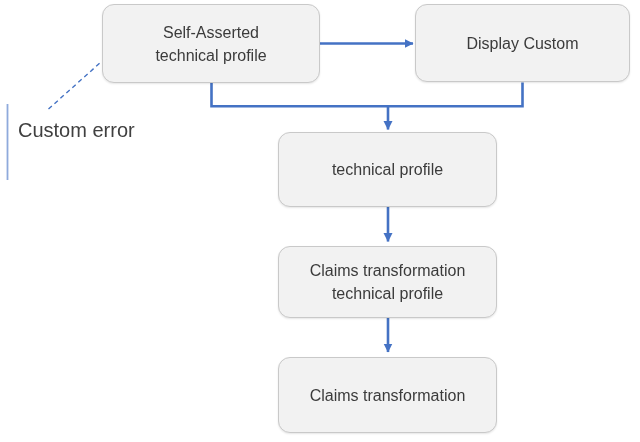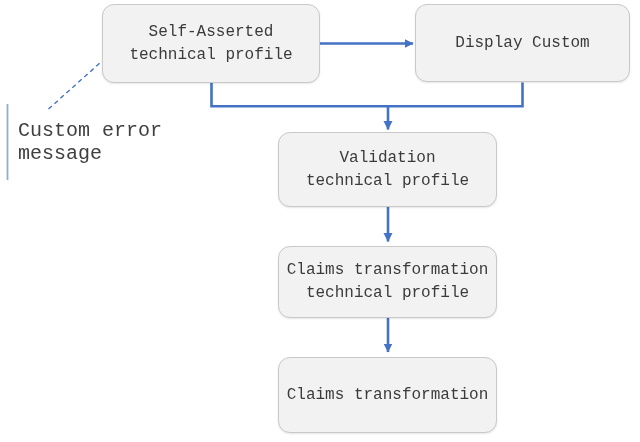--- a/index.html
+++ b/index.html
@@ -5,21 +5,21 @@
   html, body {
     margin: 0;
     padding: 0;
     background: #ffffff;
   }
   .canvas {
     position: relative;
     width: 640px;
     height: 442px;
     background: #ffffff;
-    font-family: Liberation Mono, monospace;
+    font-family: Liberation Sans, sans-serif;
     overflow: hidden;
   }
   .connectors {
     position: absolute;
     left: 0;
     top: 0;
     pointer-events: none;
   }
   .node {
     position: absolute;
@@ -82,31 +82,29 @@
   <div class="node node-self-asserted">
     <span>Self-Asserted</span>
     <span>technical profile</span>
   </div>
 
   <div class="node node-display-control">
     <span>Display Custom</span>
   </div>
 
   <div class="node node-validation">
-    <span>Validation</span>
     <span>technical profile</span>
   </div>
 
   <div class="node node-claims-tp">
     <span>Claims transformation</span>
     <span>technical profile</span>
   </div>
 
   <div class="node node-claims-tx">
     <span>Claims transformation</span>
   </div>
 
   <div class="annotation-text">
     <div>Custom error</div>
-    <div>message</div>
   </div>
 
 </div>
 
 </body></html>

